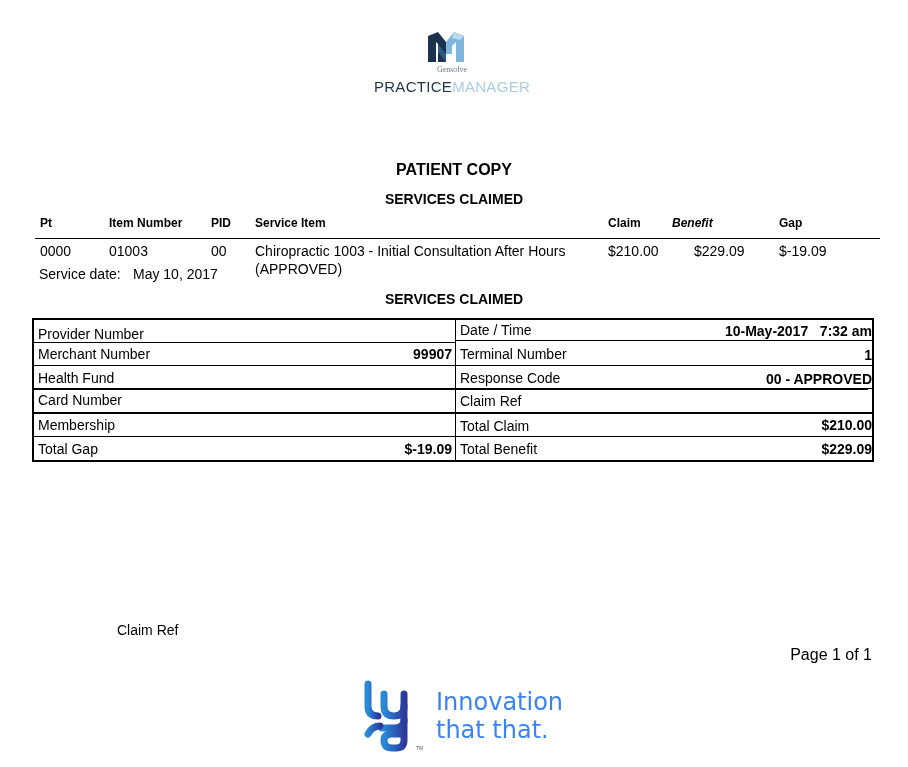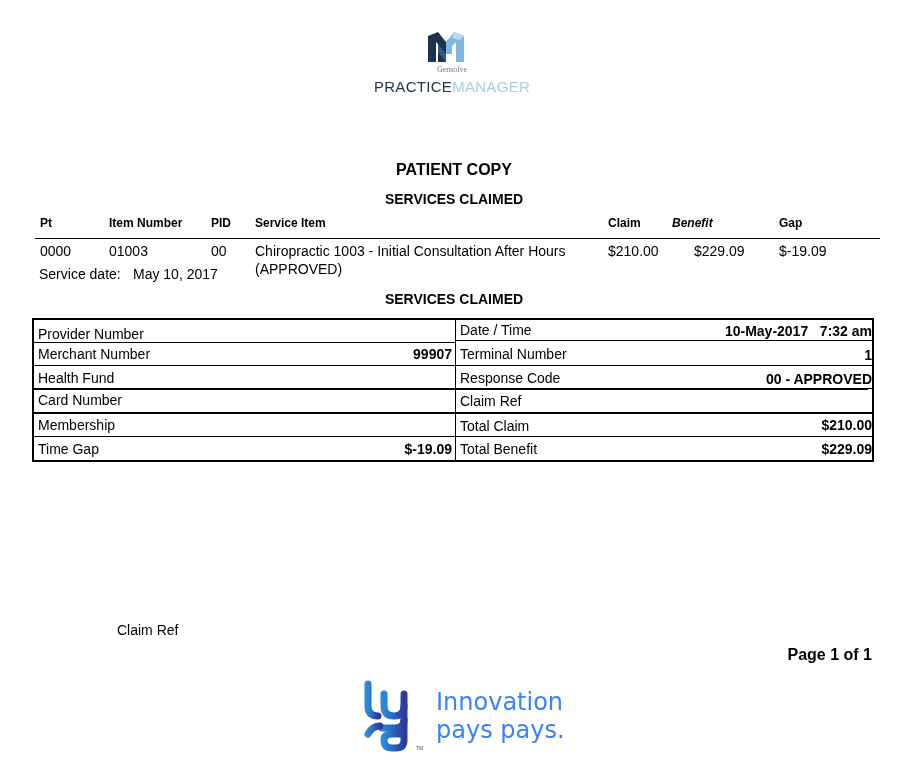--- a/index.html
+++ b/index.html
@@ -28,21 +28,21 @@
 
   
   .sum { left:32px; top:318px; width:838px; height:140px; border:2px solid #000; }
   .sum .vdiv { position:absolute; left:421px; top:0; width:1px; height:140px; background:#000; }
   .sum .hline { position:absolute; height:1px; background:#000; }
   .sum .hline.thick { height:2px; }
   .sum .lbl { position:absolute; font-size:14px; white-space:nowrap; }
   .sum .val { position:absolute; font-size:14px; font-weight:bold; text-align:left; white-space:nowrap; }
 
   .claimref { left:117px; top:622px; font-size:14px; }
-  .pageno { left:700px; width:172px; top:646px; font-size:16px; font-weight:bold; text-align:right; }
+  .pageno { left:700px; width:172px; top:646px; font-size:16px; font-weight:normal; text-align:right; }
 
   
   .tyro { left:358px; top:680px; width:225px; height:72px; }
   .tyro-text { left:78px; top:8px; font-size:24px; line-height:28px; color:#3b82f6; font-family:"DejaVu Sans", sans-serif; }
 </style>
 </head>
 <body>
 
 <div class="abs pm-logo">
   <svg class="abs pm-icon" viewBox="0 0 44 32">
@@ -99,21 +99,21 @@
   <div class="lbl" style="left:4px;top:6px;">Provider Number</div>
   <div class="val" style="right:422px;top:6px;"></div>
   <div class="lbl" style="left:4px;top:26px;">Merchant Number</div>
   <div class="val" style="right:420px;top:26px;">99907</div>
   <div class="lbl" style="left:4px;top:50px;">Health Fund</div>
   <div class="val" style="right:420px;top:50px;"></div>
   <div class="lbl" style="left:4px;top:72px;">Card Number</div>
   <div class="val" style="right:420px;top:72px;"></div>
   <div class="lbl" style="left:4px;top:97px;">Membership</div>
   <div class="val" style="right:420px;top:97px;"></div>
-  <div class="lbl" style="left:4px;top:121px;">Time Gap</div>
+  <div class="lbl" style="left:4px;top:121px;">Total Gap</div>
   <div class="val" style="right:420px;top:121px;">$-19.09</div>
 
   <div class="lbl" style="left:426px;top:2px;">Date / Time</div>
   <div class="val" style="right:0px;top:3px;white-space:pre;">10-May-2017   7:32 am</div>
   <div class="lbl" style="left:426px;top:26px;">Terminal Number</div>
   <div class="val" style="right:0px;top:27px;">1</div>
   <div class="lbl" style="left:426px;top:50px;">Response Code</div>
   <div class="val" style="right:0px;top:51px;">00 - APPROVED</div>
   <div class="lbl" style="left:426px;top:73px;">Claim Ref</div>
   <div class="val" style="right:0px;top:73px;"></div>
@@ -140,15 +140,15 @@
       <path d="M26 14 V26 Q26 36 36 36 Q46 36 46 26 V14"></path>
       <path d="M46 26 V40 Q46 48 36 48 H24"></path>
       <path d="M10 46 V68"></path>
       <path d="M10 54 Q14 46 22 46"></path>
       <path d="M46 40 V60 Q46 68 38 68 H34 Q26 68 26 60 Q26 54 34 54 H46"></path>
     </g>
     <text x="58" y="70" font-size="5" fill="#555" font-family="Liberation Sans, sans-serif">TM</text>
   </svg>
   <div class="abs tyro-text">
     <div>Innovation</div>
-    <div>pays pays.</div>
+    <div>that that.</div>
   </div>
 </div>
 
 </body></html>

